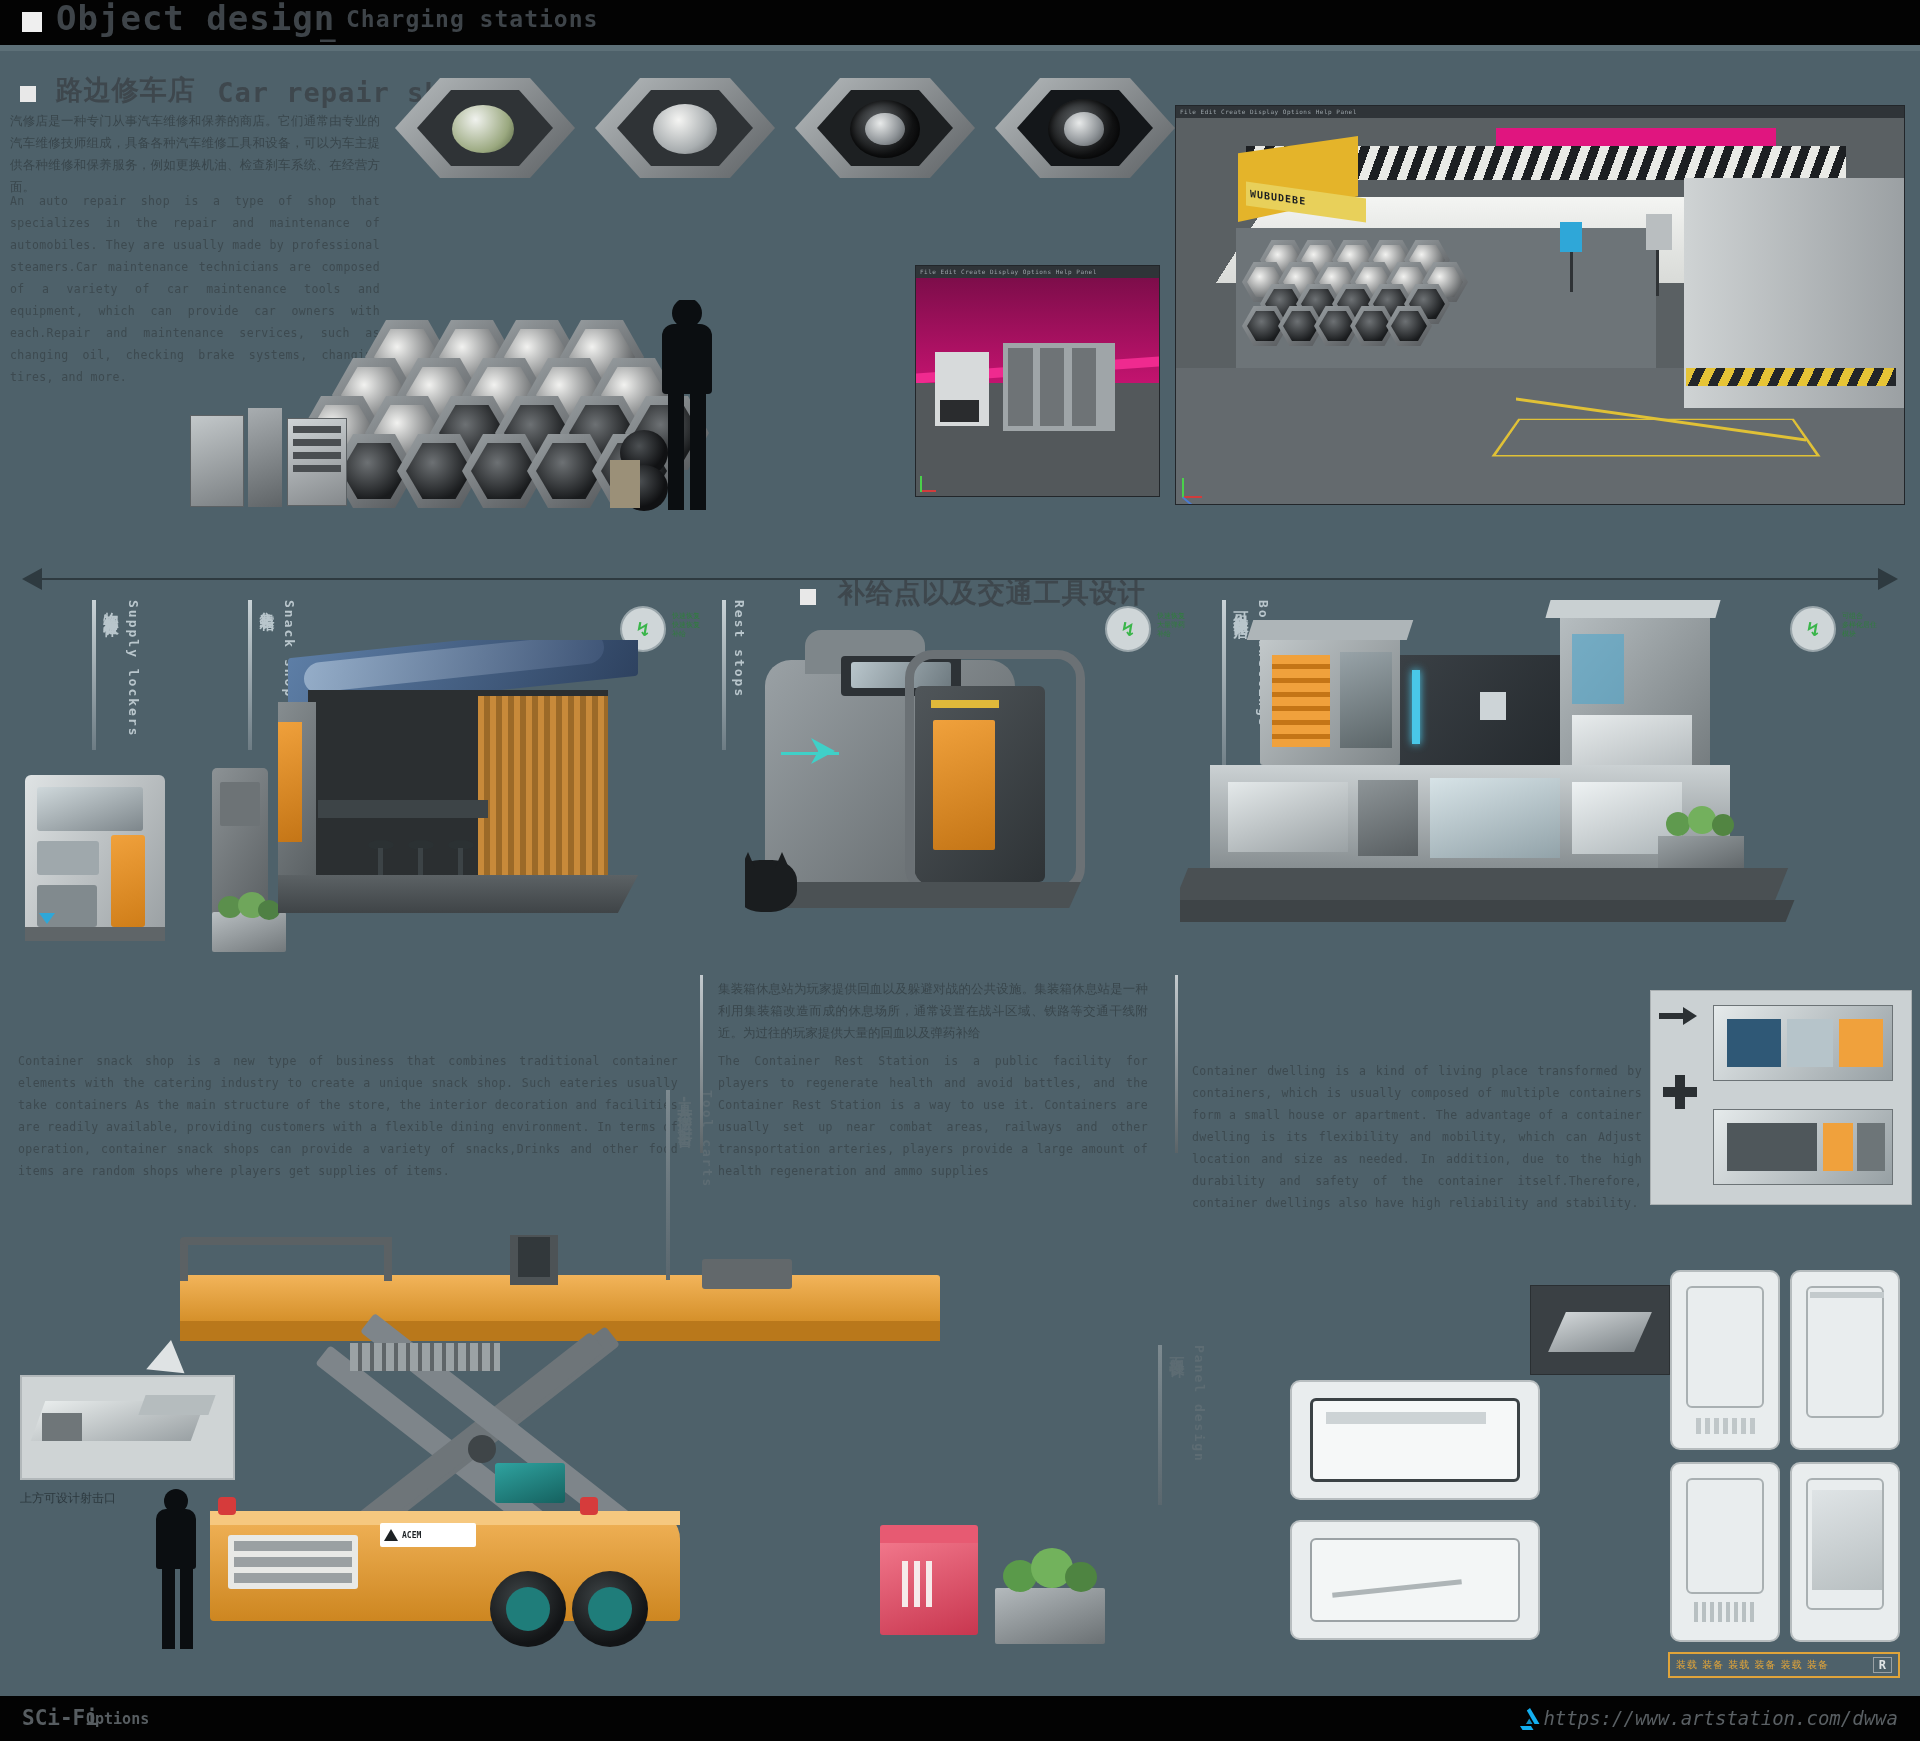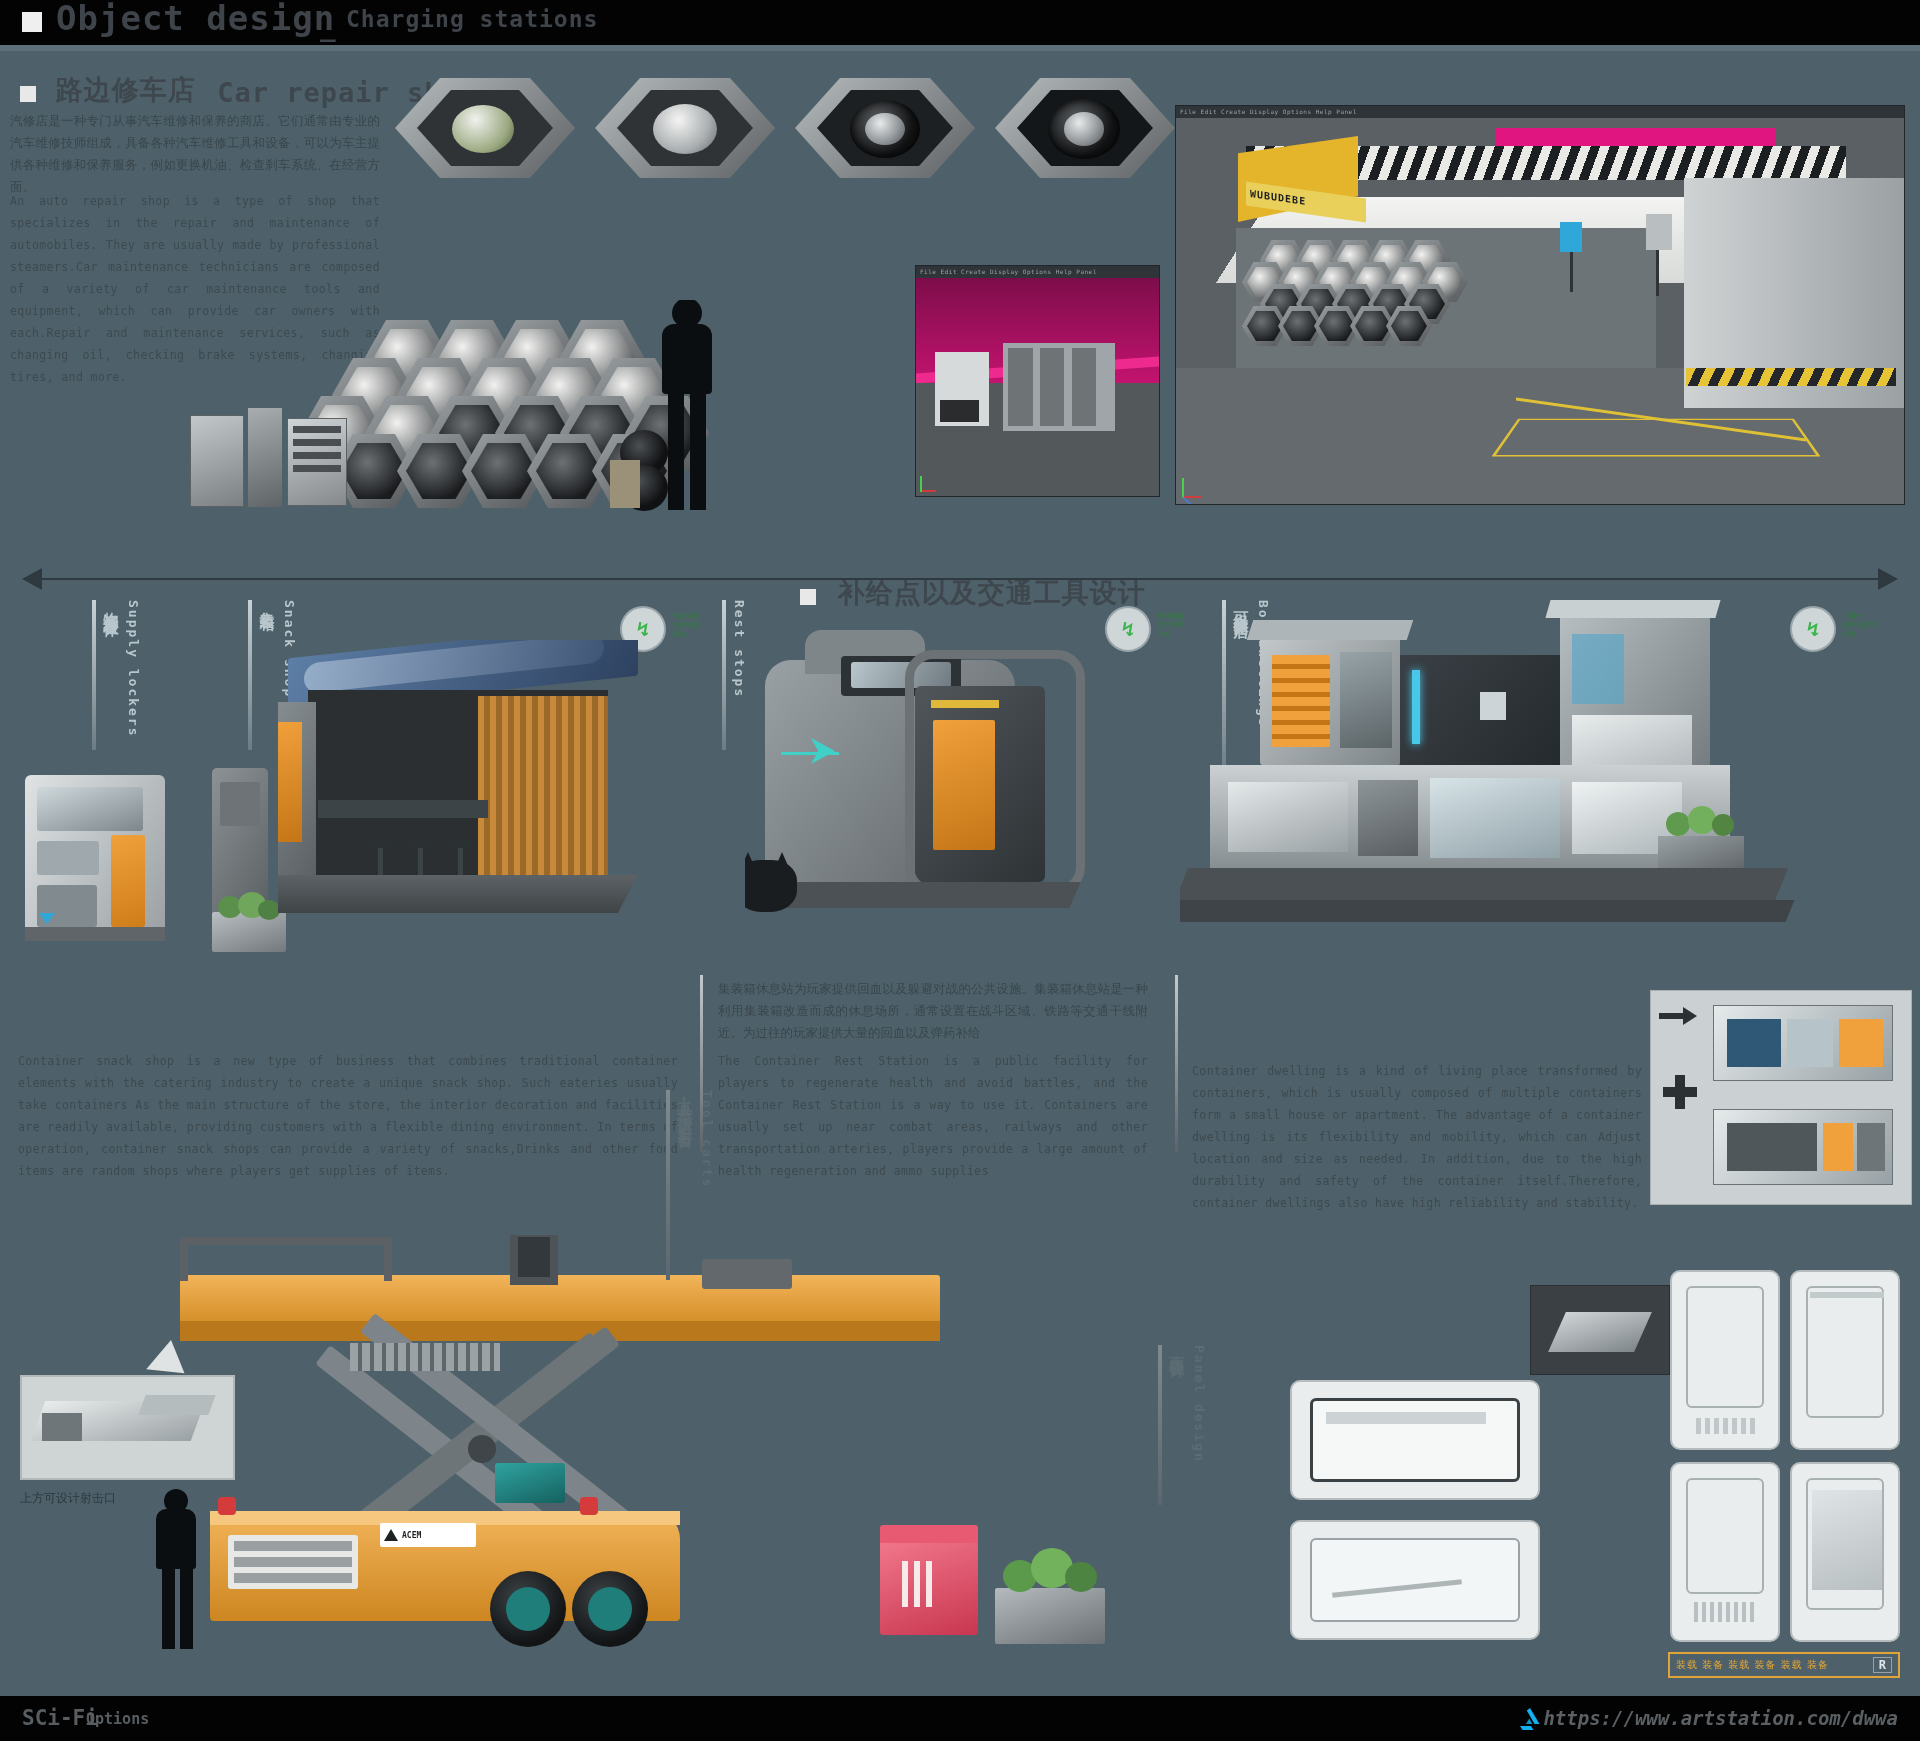--- a/index.html
+++ b/index.html
@@ -52,21 +52,21 @@
   .botbar .scifi {
     position: absolute; left: 22px; top: 10px;
     font-weight: bold; font-size: 21px; color: #575d61; letter-spacing: 0px;
   }
   .botbar .design {
     position: absolute; left: 86px; top: 14px;
     font-weight: bold; font-size: 15px; color: #575d61;
   }
   .botbar .url {
     position: absolute; right: 22px; top: 11px;
-    font-style: italic; font-weight: bold; font-size: 19px; color: #5a6064;
+    font-style: italic; font-weight: normal; font-size: 19px; color: #5a6064;
     letter-spacing: 0px;
   }
   .botbar .alogo {
     position: absolute; right: 378px; top: 11px; width: 24px; height: 24px;
   }
 
   
   .hd-sq { width: 16px; height: 16px; background: #e8e8e8; display:inline-block; }
   .sec-title {
     font-weight: bold; font-size: 27px; color: #3e474d; letter-spacing: 1px;

